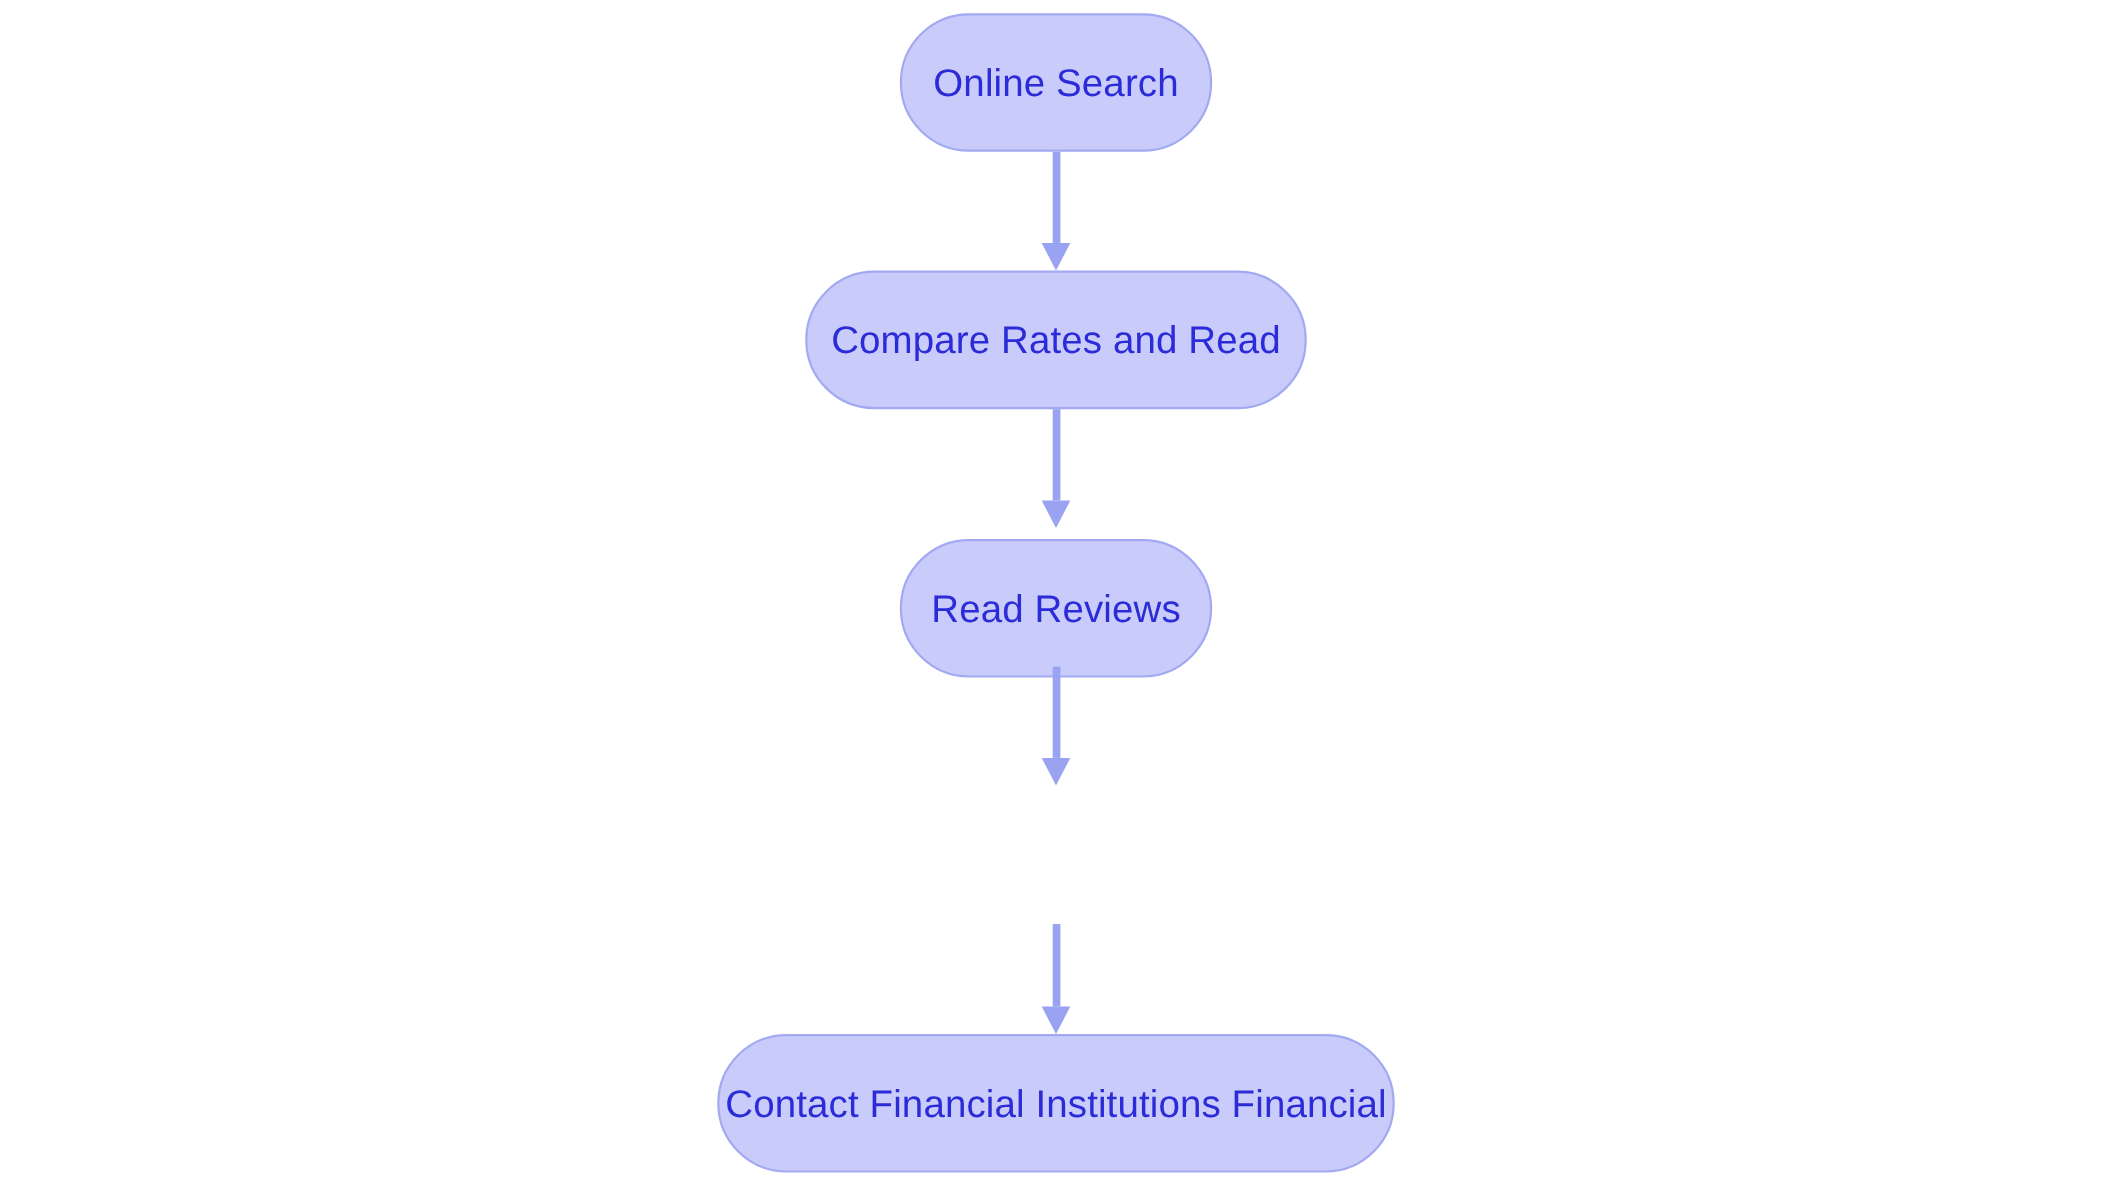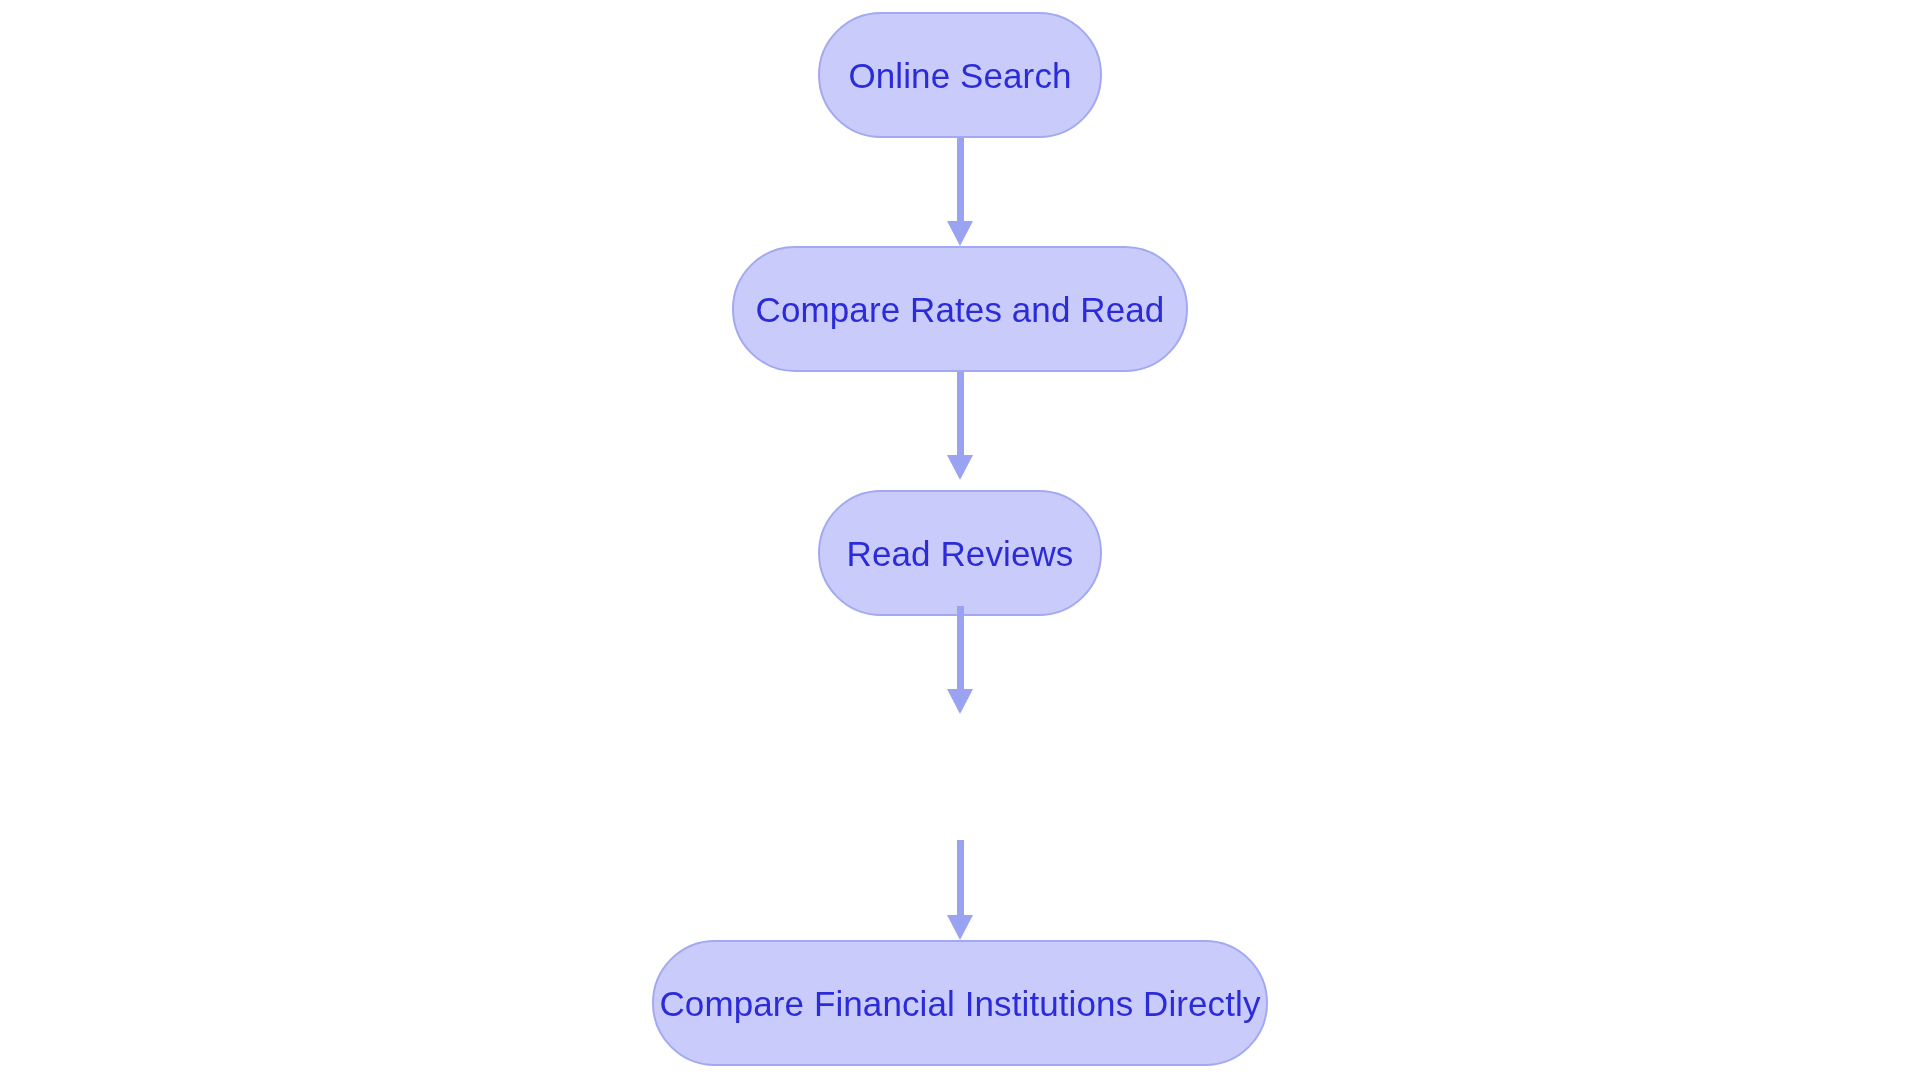--- a/index.html
+++ b/index.html
@@ -113,16 +113,16 @@
     <div class="connector-arrowhead"></div>
   </div>
 
 
   <div class="flow-connector conn-3">
     <div class="connector-line"></div>
     <div class="connector-arrowhead"></div>
   </div>
 
   <div class="flow-node node-4">
-    <span class="flow-node-label">Compare Financial Institutions Directly</span>
+    <span class="flow-node-label">Contact Financial Institutions Financial</span>
   </div>
 
 </div>
 
 </body></html>

